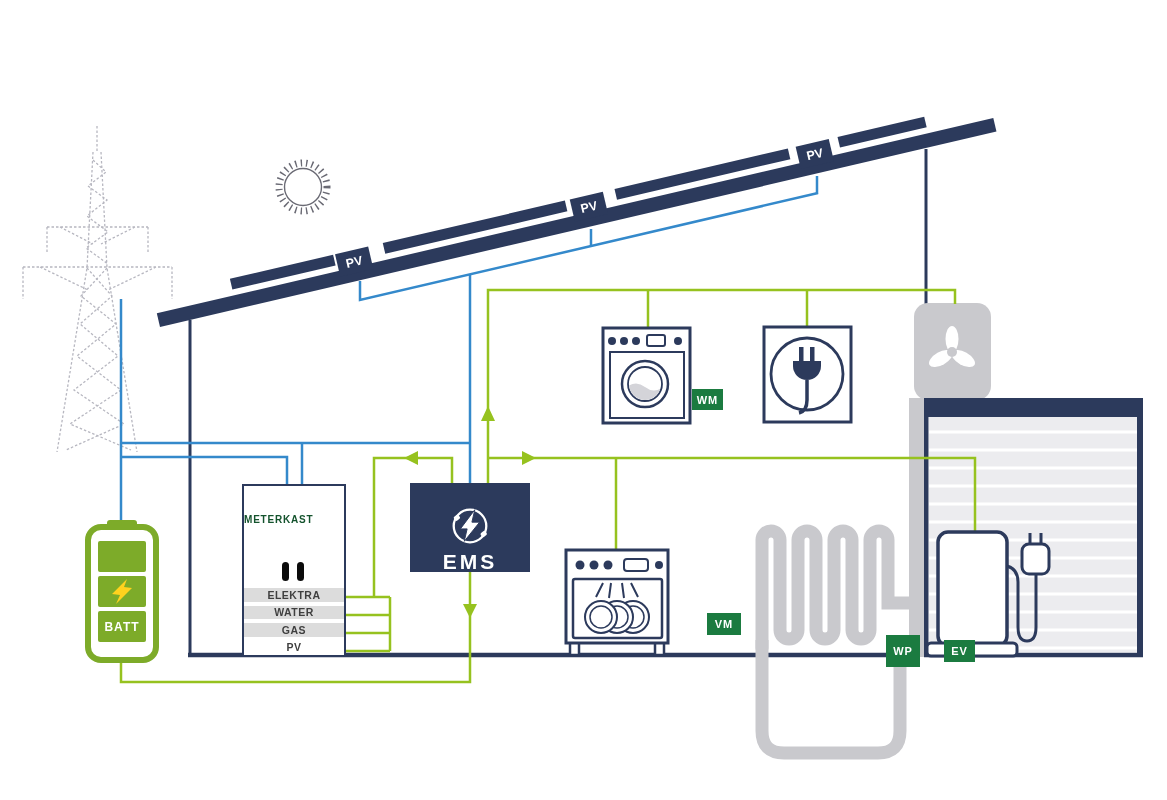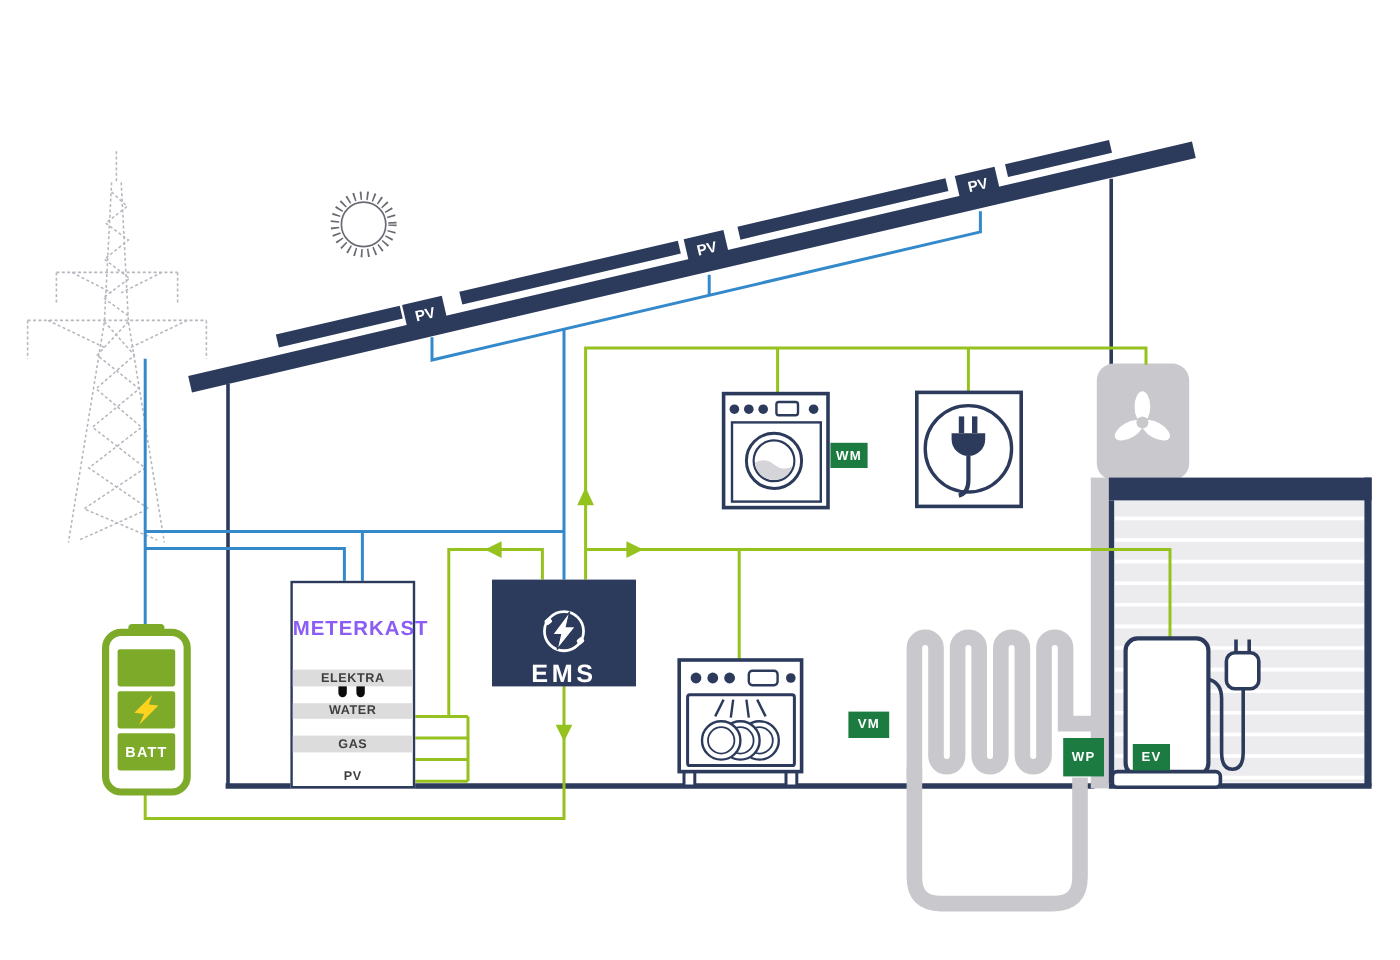--- a/index.html
+++ b/index.html
@@ -15,38 +15,38 @@
   .green-f{fill:var(--green,#96c21f);}
   .gray-f{fill:var(--gray,#c9c9cd);}
   .gray-s{stroke:var(--gray,#c9c9cd);fill:none;}
   .pylon-s{stroke:var(--pylon,#b7b7c0);fill:none;stroke-width:1.3;stroke-dasharray:2.5 2;}
 
   .svg-label{font-family:"Liberation Sans",sans-serif;font-weight:bold;fill:#ffffff;}
 
   
   .meterkast{position:absolute;left:242px;top:484px;width:104px;height:173px;
     background:#fff;border:2.5px solid var(--navy,#2c3a5c);box-sizing:border-box;}
-  .mk-title{position:absolute;left:0;right:0;top:28px;text-align:center;
-    font-size:17px;font-weight:bold;letter-spacing:.8px;color:#8b5cf6;}
+  .mk-title{position:absolute;left:0;right:0;top:28px;
+    font-size:10px;font-weight:bold;letter-spacing:.8px;color:#14532d;}
   .mk-bar{position:absolute;width:7px;height:19px;border-radius:3.5px;background:#0b0b0b;top:76px;}
-  .mk-rows{position:absolute;left:0;right:0;bottom:1px;display:flex;flex-direction:column;gap:14px;}
+  .mk-rows{position:absolute;left:0;right:0;bottom:1px;display:flex;flex-direction:column;gap:4px;}
   .mk-row{height:13.5px;display:flex;align-items:center;justify-content:center;
     font-size:10.5px;font-weight:bold;letter-spacing:.5px;color:#3f3f3f;}
   .mk-row.shaded{background:var(--row_gray,#dcdcdc);}
 
   
   .ems{position:absolute;left:410px;top:483px;width:120px;height:89px;
     background:var(--navy,#2c3a5c);display:flex;flex-direction:column;
     align-items:center;justify-content:flex-end;gap:2px;}
   .ems-label{color:#fff;font-weight:bold;font-size:21px;letter-spacing:3px;line-height:1;}
 
   
   .badge{position:absolute;background:var(--badge_green,#1b7b40);color:#fff;
     font-size:11px;font-weight:bold;letter-spacing:1px;display:flex;
-    align-items:center;justify-content:center;}
+    align-items:center;justify-content:center;margin-top:20px;}
 </style>
 </head>
 <body>
 
 <div id="stage">
 
 <svg id="art" width="1167" height="800" viewBox="0 0 1167 800">
 
   <g>
     <circle cx="303" cy="187" r="18.5" fill="none" stroke="#6a6a74" stroke-width="1.4"></circle>

